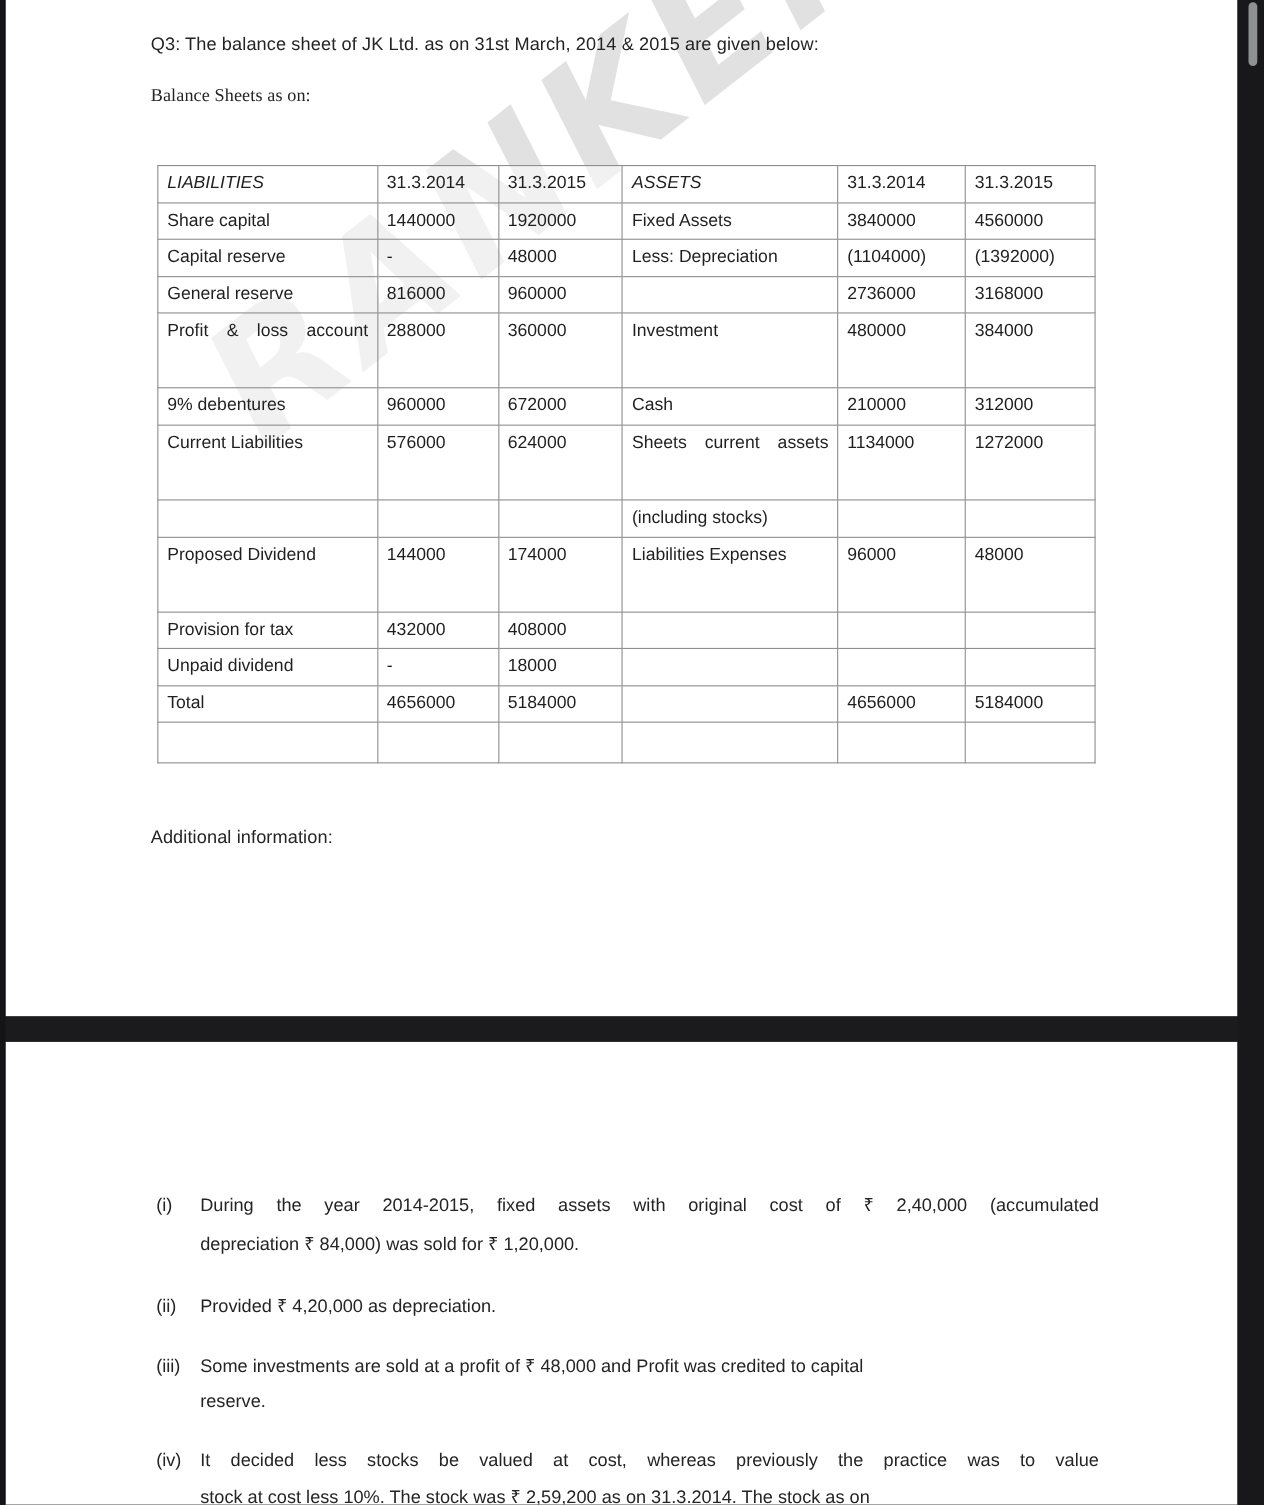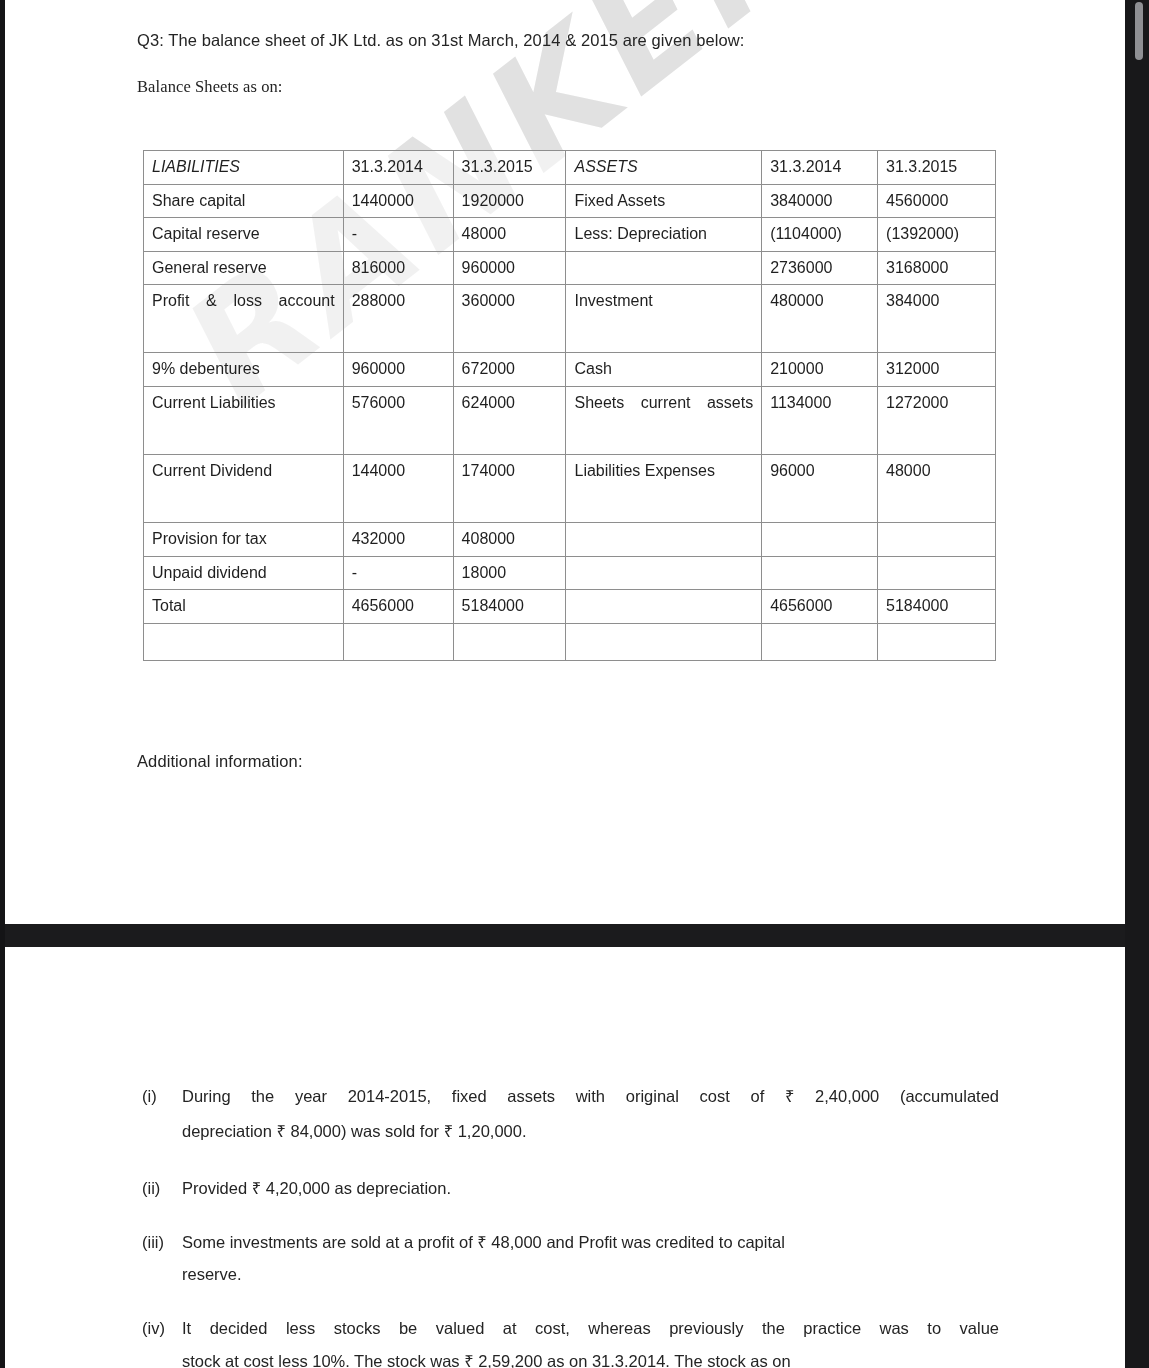--- a/index.html
+++ b/index.html
@@ -252,23 +252,31 @@
 
           <tr>
             <td>Current Liabilities</td>
             <td>576000</td>
             <td>624000</td>
             <td class="justify tall">Sheets current assets</td>
             <td>1134000</td>
             <td>1272000</td>
           </tr>
 
-
-          <tr>
-            <td>Current Dividend</td>
+          <tr>
+            <td></td>
+            <td></td>
+            <td></td>
+            <td>(including stocks)</td>
+            <td></td>
+            <td></td>
+          </tr>
+
+          <tr>
+            <td>Proposed Dividend</td>
             <td>144000</td>
             <td>174000</td>
             <td class="tall">Liabilities Expenses</td>
             <td>96000</td>
             <td>48000</td>
           </tr>
 
           <tr>
             <td>Provision for tax</td>
             <td>432000</td>

